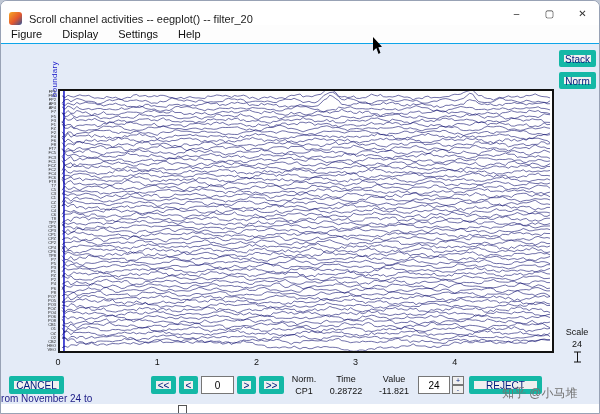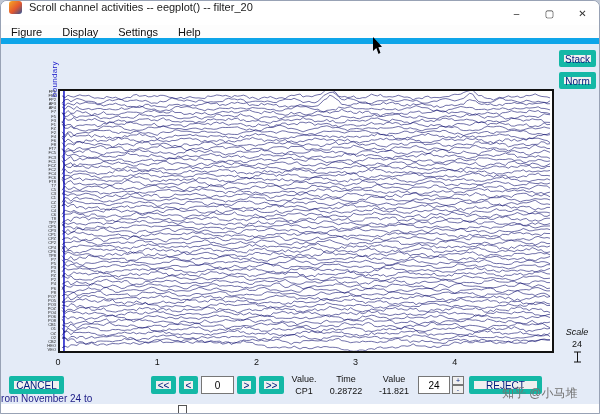--- a/index.html
+++ b/index.html
@@ -1,28 +1,28 @@
 <!DOCTYPE html>
 <html><head>
 <meta charset="utf-8">
 <style>
   * { box-sizing: border-box; margin: 0; padding: 0; }
   html,body { width:600px; height:414px; overflow:hidden; font-family:"Liberation Sans", sans-serif; background:#bfc7d4; }
   .window { position:relative; width:600px; height:414px; background:#fff; border:1px solid #98a2b5; border-radius:7px 7px 0 0; overflow:hidden; }
 
   
-  .titlebar { position:absolute; left:0; top:0; width:100%; height:24px; background:#fff; display:flex; align-items:flex-start; }
+  .titlebar { position:absolute; left:0; top:0; width:100%; height:24px; background:#fff; display:flex; align-items:flex-end; }
   .app-icon { width:13px; height:13px; margin:0 7px 0 8px; border-radius:3px;
               background:linear-gradient(135deg,#f7a823 0%, #e4572e 55%, #29539b 100%); }
   .title-text { font-size:11px; color:#1b1b1b; white-space:nowrap; }
   .win-btns { margin-left:auto; display:flex; height:24px; }
   .win-btn { width:33px; height:24px; display:flex; align-items:center; justify-content:center; font-size:10px; color:#333; cursor:default; }
 
   
-  .menubar { position:absolute; left:0; top:24px; width:100%; height:19px; background:#fdfdfd; display:flex; align-items:center; border-bottom:6px solid #0ea5e9; }
+  .menubar { position:absolute; left:0; top:24px; width:100%; height:19px; background:#fdfdfd; display:flex; align-items:center; border-bottom:1px solid #0ea5e9; }
   .menu-item { font-size:11px; color:#111; padding:2px 10px; }
 
   
   .figure { position:absolute; left:0; top:43px; width:600px; height:360px; background:#e4ebf7; }
 
   
   .cursor { position:absolute; left:372px; top:36px; width:12px; height:17px; background:#000;
             clip-path:polygon(0 0, 0 82%, 28% 64%, 46% 100%, 62% 93%, 45% 60%, 75% 58%); z-index:30; }
 
   button.mbtn { background:#f0f0f0; border:5px solid #14b8a6; border-radius:2px; color:#00207f;
@@ -39,21 +39,21 @@
   .plot polyline { fill:none; stroke:#000066; stroke-width:.65; opacity:.88; }
 
   .channel-labels { position:absolute; left:16px; top:46px; width:39px; height:262px;
                     display:flex; flex-direction:column; justify-content:space-between; }
   .ch-label { font-size:4px; line-height:4px; color:#222; text-align:right; transform-origin:right center; }
 
   .x-axis { position:absolute; left:57px; top:313px; width:496px; height:12px; }
   .xtick { position:absolute; top:0; transform:translateX(-50%); font-size:9px; color:#111; }
 
   .scale-block { position:absolute; left:554px; top:283px; width:44px; text-align:center; color:#111; }
-  .scale-block .lbl { font-size:9px;font-style:italic; }
+  .scale-block .lbl { font-size:9px; }
   .scale-block .val { font-size:9px; margin-top:2px; }
   .scale-glyph { margin-top:2px; }
 
   
   .ctl { position:absolute; height:18px; }
   .cancel-btn { left:8px;  top:332px; width:55px; }
   .evt-btn    { left:86px; top:332px; width:57px; font-size:9px !important; }
   .nav-ffb { left:150px; top:332px; width:25px; }
   .nav-b   { left:178px; top:332px; width:19px; }
   .nav-f   { left:236px; top:332px; width:19px; }
@@ -262,21 +262,21 @@
     </div>
 
     <button class="mbtn ctl cancel-btn">CANCEL</button>
     <button class="mbtn ctl nav-ffb">&lt;&lt;</button>
     <button class="mbtn ctl nav-b">&lt;</button>
     <input class="edit pos-edit" value="0" style="">
     <button class="mbtn ctl nav-f">&gt;</button>
     <button class="mbtn ctl nav-ff">&gt;&gt;</button>
 
     <div class="readout">
-      <span>Value.</span>
+      <span>Norm.</span>
       <span>Time</span>
       <span>Value</span>
       <span>CP1</span>
       <span>0.28722</span>
       <span>-11.821</span>
     </div>
 
     <input class="edit len-edit" value="24" style="">
     <div class="spinner">
       <button class="spin-btn">+</button>

